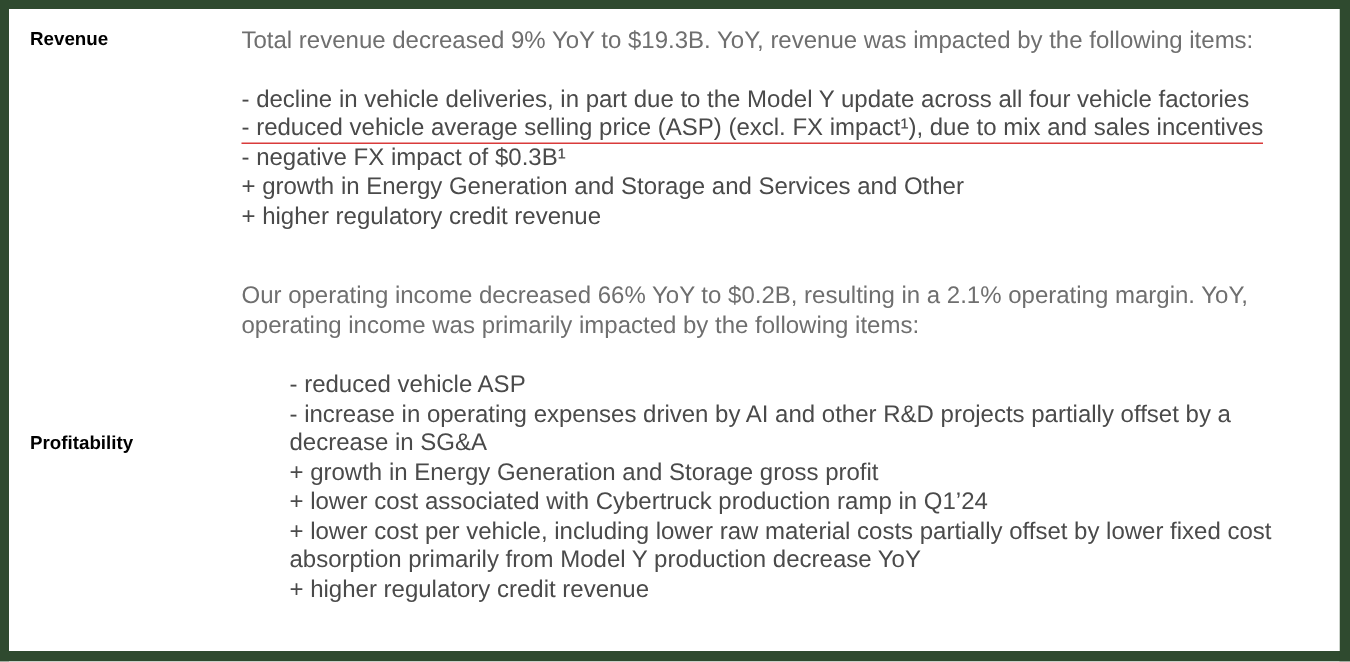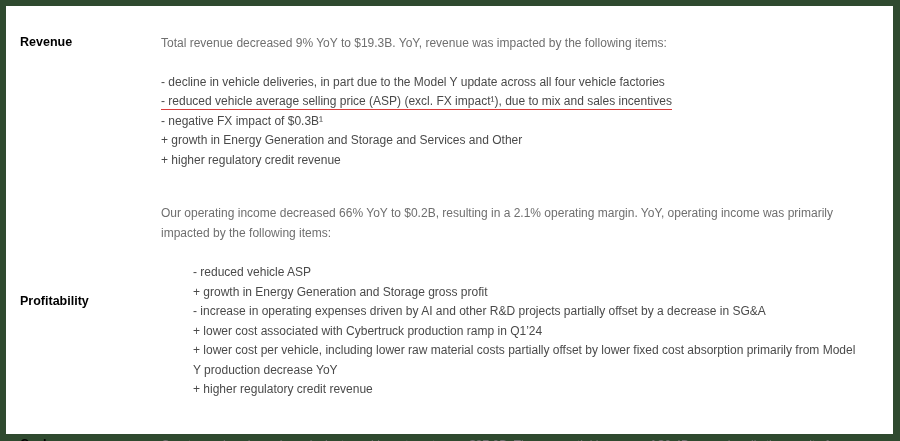--- a/index.html
+++ b/index.html
@@ -45,21 +45,21 @@
     width: 7px; height: 441px;
     background: #2f4a2f;
   }
   .content {
     position: absolute;
     left: 6px; top: 6px;
     width: 887px;
     height: 428px;
     background: #ffffff;
     box-sizing: border-box;
-    padding: 22px 0 0 0;
+    padding: 6px 0 0 0;
   }
   .section {
     position: relative;
     display: flex;
     width: 100%;
     box-sizing: border-box;
   }
   .section-label {
     width: 155px;
     min-width: 155px;
@@ -68,21 +68,21 @@
     font-size: 12.5px;
     font-weight: bold;
     color: #000000;
     line-height: 17px;
   }
   .section-body {
     flex: 1;
     box-sizing: border-box;
     padding-right: 30px;
     color: #6f6f6f;
-    font-size: 12px;
+    font-size: 16px;
     line-height: 19.5px;
   }
   .para {
     margin: 0 0 0 0;
     color: #6f6f6f;
   }
   .bullets {
     margin-top: 19px;
   }
   .bullet {
@@ -127,22 +127,22 @@
         </div>
       </div>
     </div>
 
     <div class="section" id="sec-profitability">
       <div class="section-label">Profitability</div>
       <div class="section-body">
         <div class="para">Our operating income decreased 66% YoY to $0.2B, resulting in a 2.1% operating margin. YoY, operating income was primarily impacted by the following items:</div>
         <div class="bullets bullets-profit">
           <div class="bullet">- reduced vehicle ASP</div>
+          <div class="bullet">- increase in operating expenses driven by AI and other R&amp;D projects partially offset by a decrease in SG&amp;A</div>
           <div class="bullet">+ growth in Energy Generation and Storage gross profit</div>
-          <div class="bullet">- increase in operating expenses driven by AI and other R&amp;D projects partially offset by a decrease in SG&amp;A</div>
           <div class="bullet">+ lower cost associated with Cybertruck production ramp in Q1’24</div>
           <div class="bullet wrap">+ lower cost per vehicle, including lower raw material costs partially offset by lower fixed cost absorption primarily from Model Y production decrease YoY</div>
           <div class="bullet">+ higher regulatory credit revenue</div>
         </div>
       </div>
     </div>
 
     <div class="section" id="sec-cash">
       <div class="section-label">Cash</div>
       <div class="section-body">

